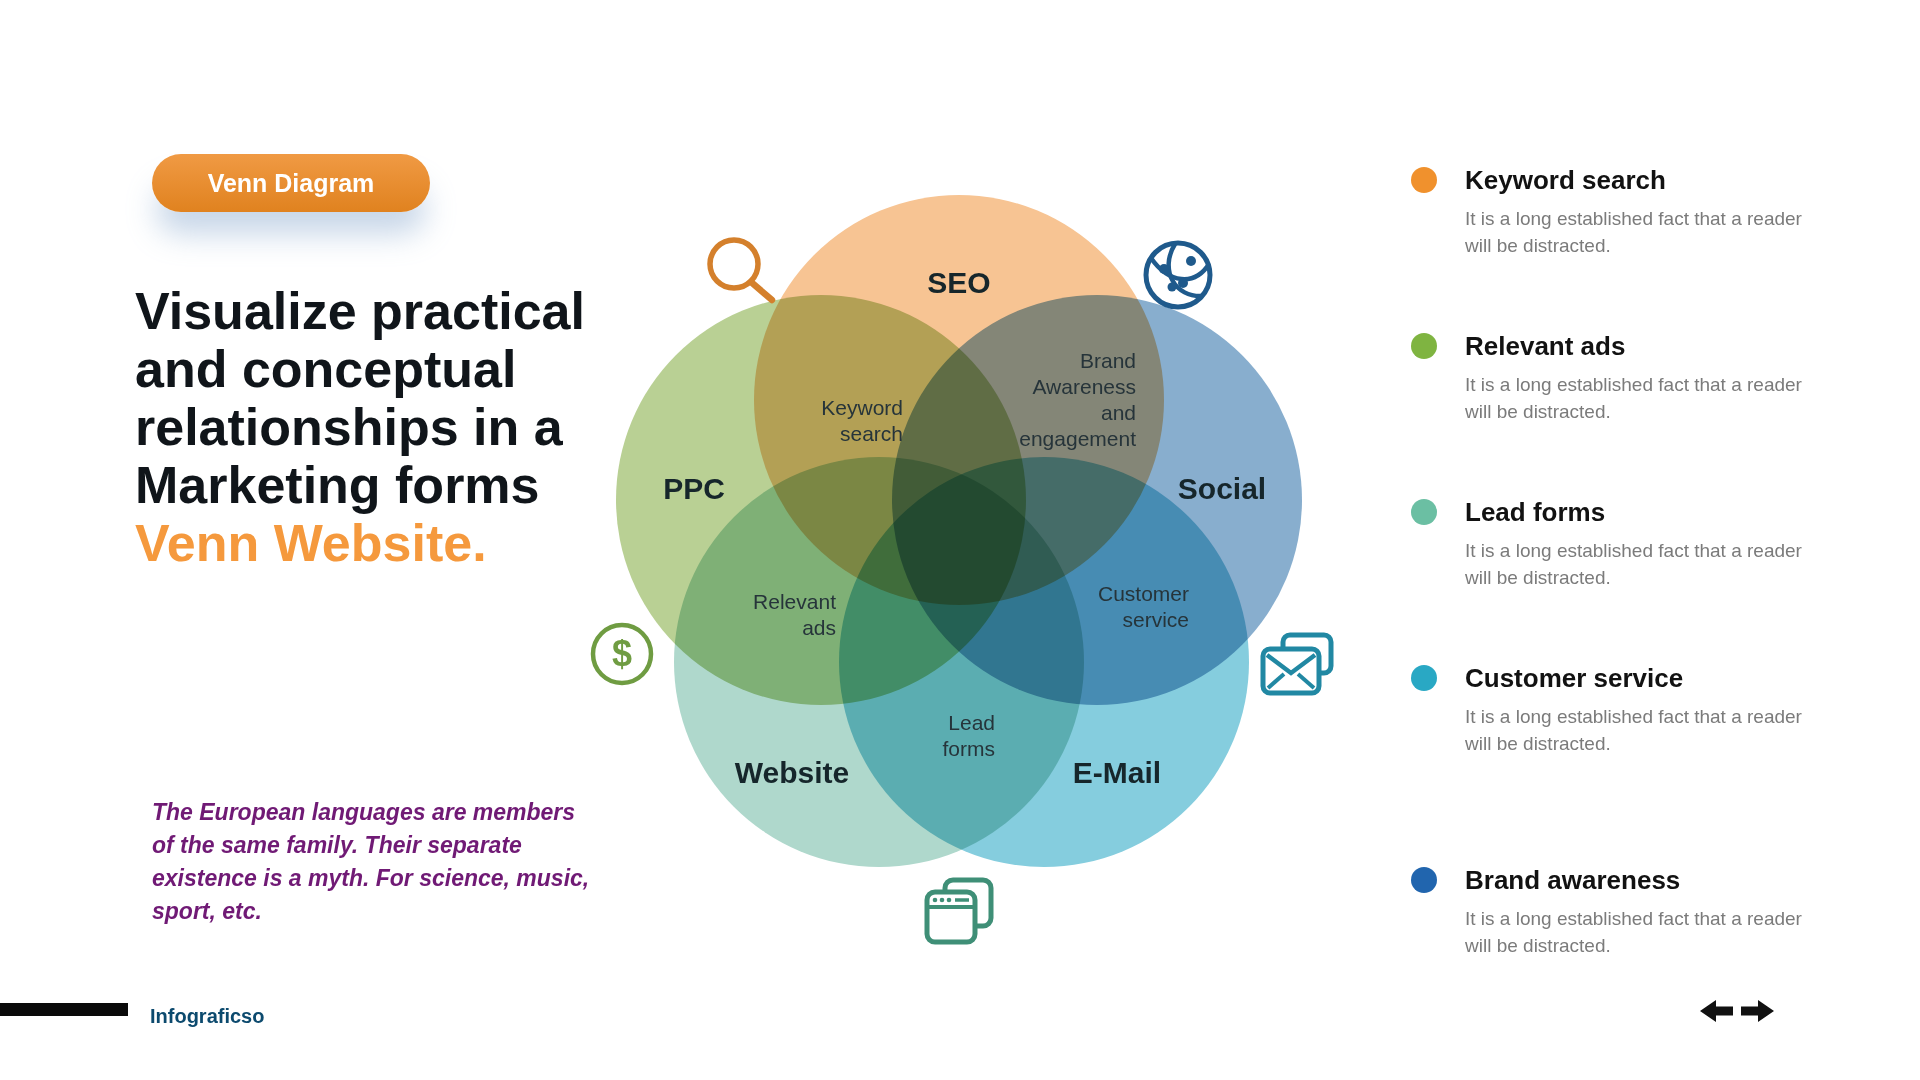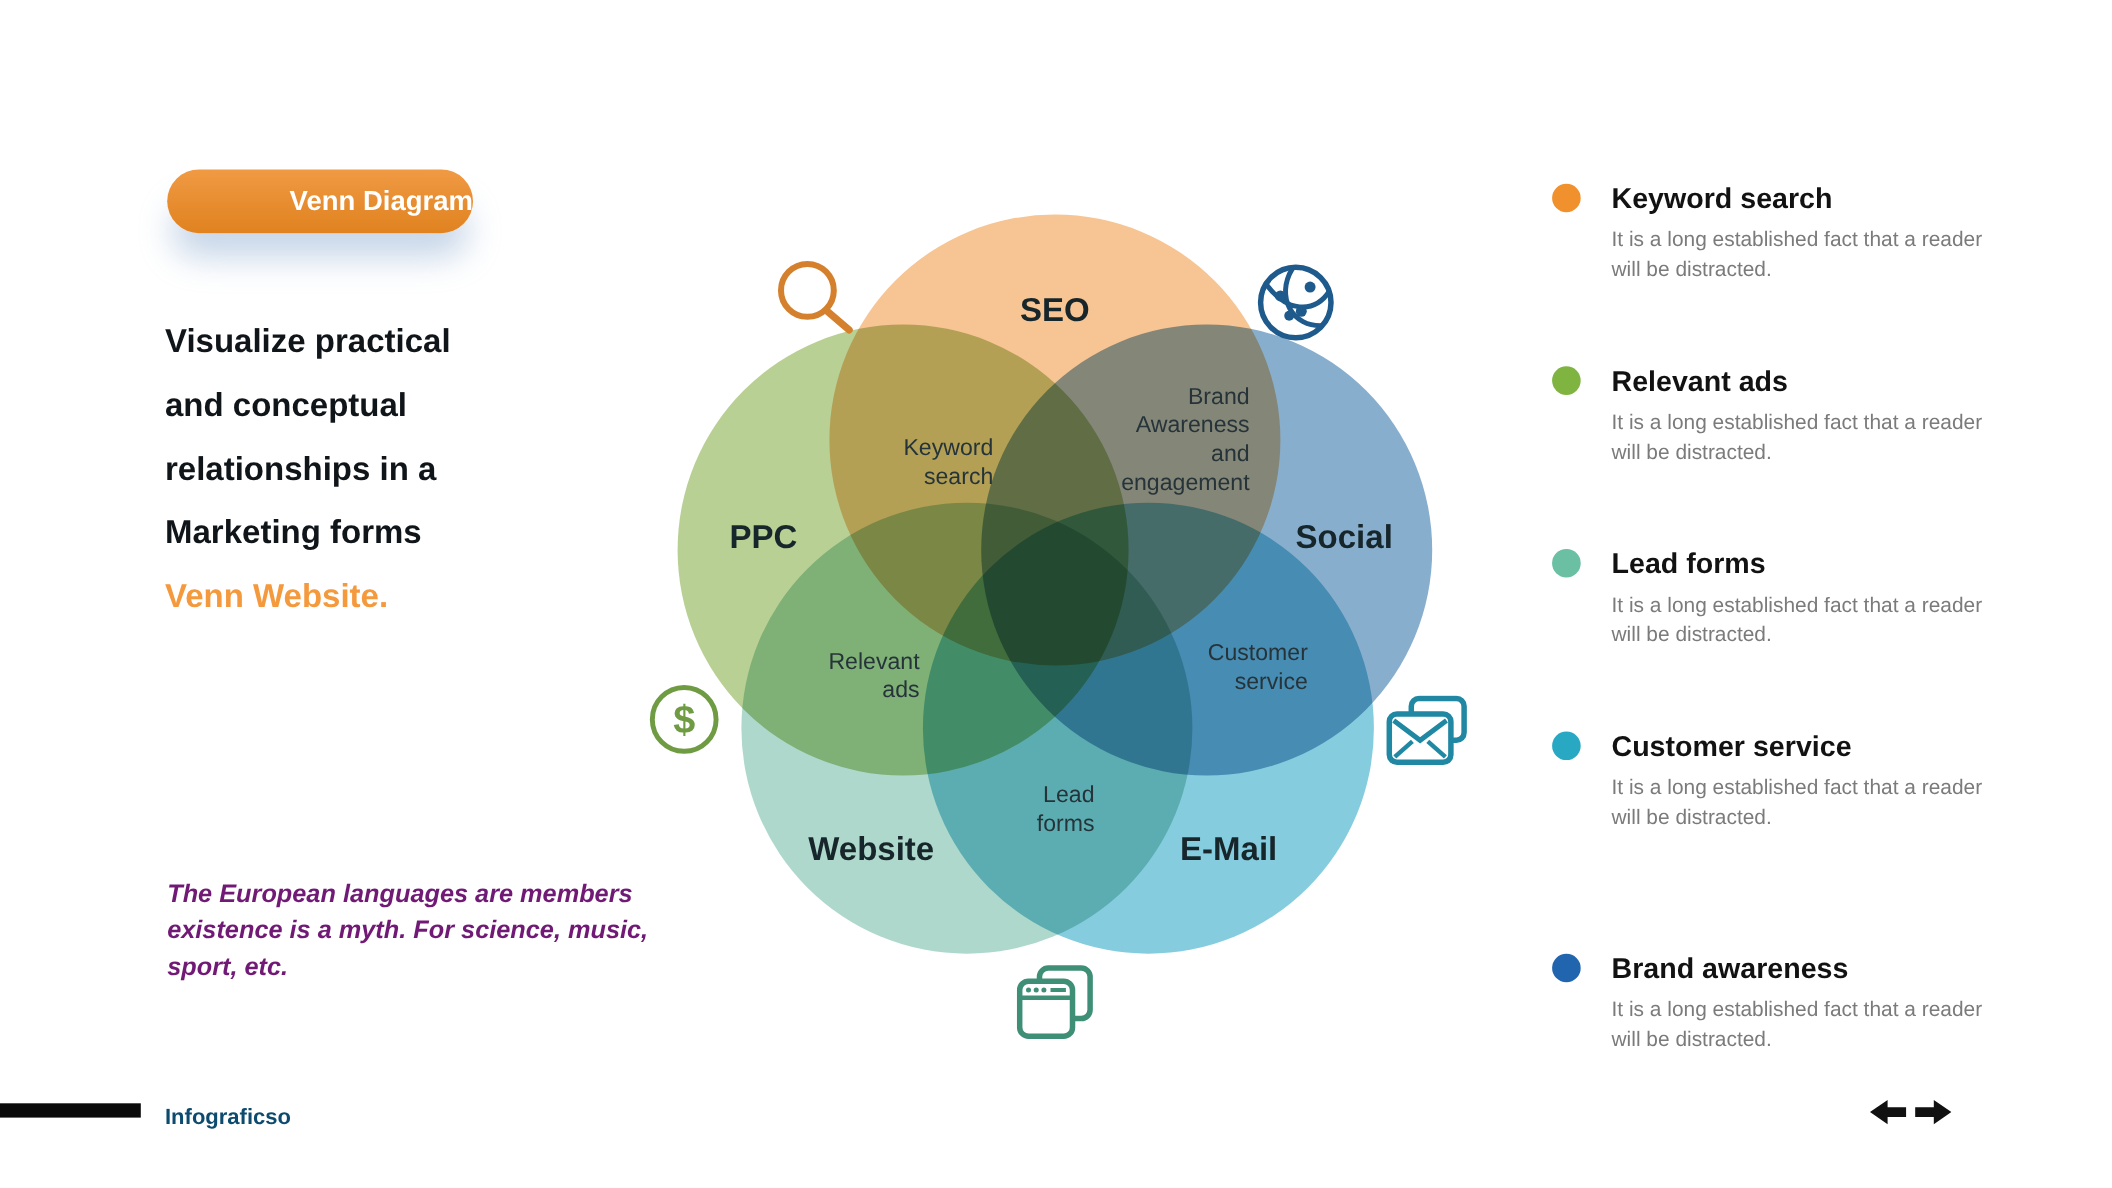--- a/index.html
+++ b/index.html
@@ -4,26 +4,26 @@
 <style>
   html,body{margin:0;padding:0;background:#ffffff;}
   .stage{
     position:relative;width:1920px;height:1080px;background:#ffffff;overflow:hidden;
     font-family:"Liberation Sans","DejaVu Sans",sans-serif;color:#10151a;
   }
   
   .badge{
     position:absolute;left:152px;top:154px;width:278px;height:58px;border-radius:29px;
     background:linear-gradient(180deg,#F09A44 0%,#E0821F 100%);
-    display:flex;align-items:center;justify-content:flex-end;
+    display:flex;align-items:center;justify-content:center;
     color:#ffffff;font-size:25px;font-weight:700;
     box-shadow:0 26px 30px -4px rgba(130,165,205,0.45);
   }
   
-  .heading{position:absolute;left:150px;top:282px;font-size:30px;font-weight:700;line-height:58px;color:#10151a;}
+  .heading{position:absolute;left:135px;top:282px;font-size:52px;font-weight:700;line-height:58px;color:#10151a;}
   .heading div{white-space:nowrap;}
   
   .paragraph{position:absolute;left:152px;top:796px;font-size:23px;font-weight:700;font-style:italic;line-height:33px;color:#701a75;}
   .paragraph div{white-space:nowrap;}
   
   .venn-circle{position:absolute;width:410px;height:410px;border-radius:50%;mix-blend-mode:multiply;z-index:1;}
   .c-seo{left:754px;top:195px;}
   .c-ppc{left:616px;top:295px;}
   .c-social{left:892px;top:295px;}
   .c-website{left:674px;top:457px;}
@@ -61,20 +61,21 @@
   <h1 class="heading" style="margin:0;">
     <div>Visualize practical</div>
     <div>and conceptual</div>
     <div>relationships in a</div>
     <div>Marketing forms</div>
     <div style="color: rgb(245, 153, 61);">Venn Website.</div>
   </h1>
 
   <div class="paragraph">
     <div>The European languages are members</div>
+    <div>of the same family. Their separate</div>
     <div>existence is a myth. For science, music,</div>
     <div>sport, etc.</div>
   </div>
 
   <div>
     <div class="venn-circle c-seo" style="background-color: rgb(247, 196, 147);"></div>
     <div class="venn-circle c-ppc" style="background-color: rgb(185, 208, 148);"></div>
     <div class="venn-circle c-social" style="background-color: rgb(136, 174, 206);"></div>
     <div class="venn-circle c-website" style="background-color: rgb(175, 216, 204);"></div>
     <div class="venn-circle c-email" style="background-color: rgb(133, 205, 222);"></div>

